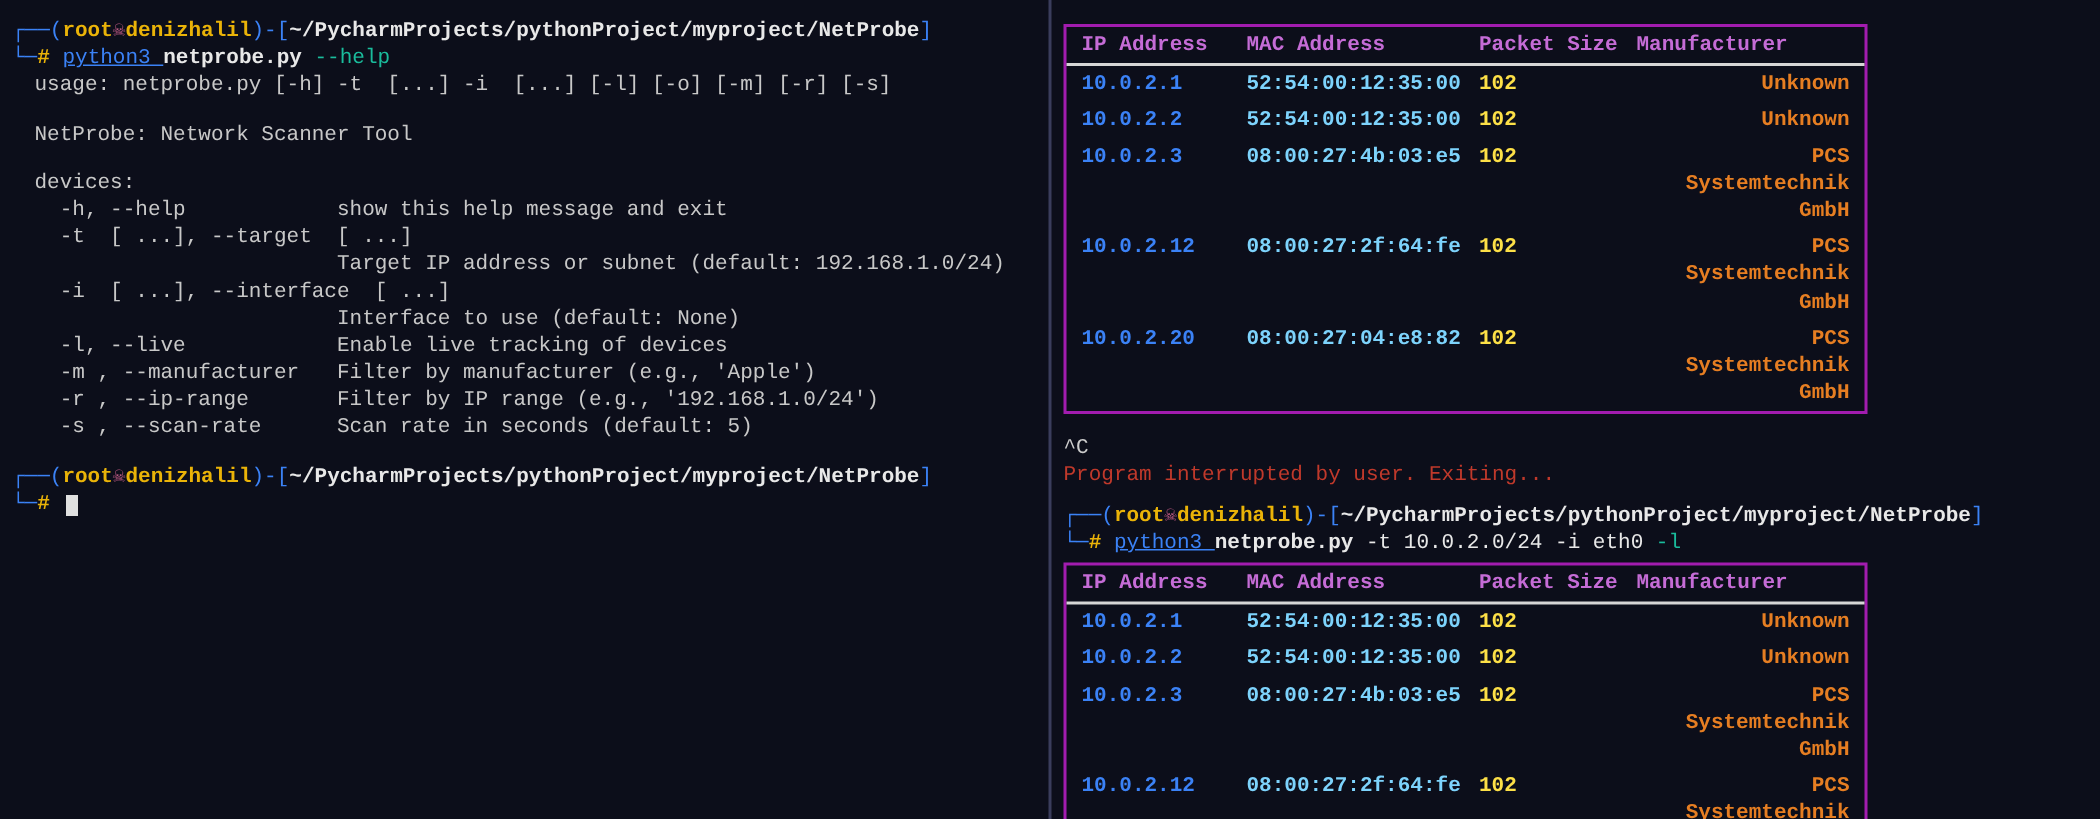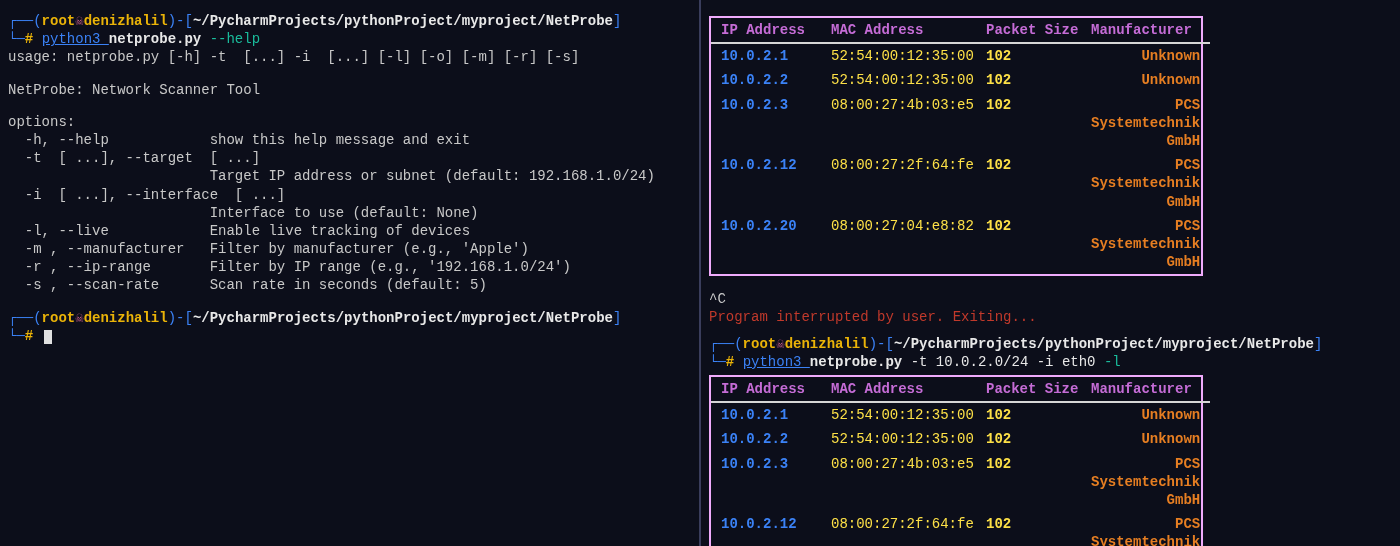--- a/index.html
+++ b/index.html
@@ -37,60 +37,60 @@
       width: 8px;
       height: 14px;
       background: #e0e0e0;
       vertical-align: text-bottom;
       margin-left: 2px;
     }
     .ctrlc { color: #cccccc; }
     .interrupt { color: #c0392b; }
 
     .tbl {
-      border: 2px solid #f0abfc;
+      border: 2px solid #a21caf;
       display: grid;
       margin: 4px 0 6px 0;
-      width: 494px;
+      width: 536px;
     }
     .tbl .row {
       display: grid;
       grid-template-columns: 110px 155px 105px 1fr;
       padding: 3px 10px 3px 10px;
     }
     .tbl .head { border-bottom: 2px solid #d6d6d6; }
     .th { color: #c56cd6; font-weight: bold; }
     .c-ip    { color: #3b82f6; font-weight: bold; }
-    .c-mac   { color: #fde047; font-weight: normal; }
+    .c-mac   { color: #7dd3fc; font-weight: bold; }
     .c-pkt   { color: #fde047; font-weight: bold; }
     .c-mf    { color: #e67e22; font-weight: bold; text-align: right; }
 
     .cursor-line {
       display:inline-block; width:8px; height:14px;
       background:#e0e0e0; vertical-align: text-bottom;
     }
-    .help-block { white-space: pre; color:#c8c8c8; }
+    .help-block { white-space: pre; color:#c8c8c8;margin-left:15px; }
   </style>
 </head>
 <body>
 
 <div class="pane pane-left">
 
   <div class="prompt-line">
     <span class="p-blue">┌──(</span><span class="p-red">root</span><span class="p-pink">☠</span><span class="p-red">denizhalil</span><span class="p-blue">)-[</span><span class="p-whiteB">~/PycharmProjects/pythonProject/myproject/NetProbe</span><span class="p-blue">]</span>
   </div>
   <div class="prompt-line">
     <span class="p-blue">└─</span><span class="p-red">#</span>
     <span class="p-cyan">python3 </span><span class="p-whiteB">netprobe.py</span><span class="p-teal"> --help</span>
   </div>
   <div class="help-block">usage: netprobe.py [-h] -t  [...] -i  [...] [-l] [-o] [-m] [-r] [-s]</div>
   <div style="height:14px"></div>
   <div class="help-block">NetProbe: Network Scanner Tool</div>
   <div style="height:14px"></div>
-  <div class="help-block">options:</div>
+  <div class="help-block">devices:</div>
   <div class="help-block">  -h, --help            show this help message and exit</div>
   <div class="help-block">  -t  [ ...], --target  [ ...]</div>
   <div class="help-block">                        Target IP address or subnet (default: 192.168.1.0/24)</div>
   <div class="help-block">  -i  [ ...], --interface  [ ...]</div>
   <div class="help-block">                        Interface to use (default: None)</div>
   <div class="help-block">  -l, --live            Enable live tracking of devices</div>
   <div class="help-block">  -m , --manufacturer   Filter by manufacturer (e.g., 'Apple')</div>
   <div class="help-block">  -r , --ip-range       Filter by IP range (e.g., '192.168.1.0/24')</div>
   <div class="help-block">  -s , --scan-rate      Scan rate in seconds (default: 5)</div>
   <div style="height:14px"></div>

